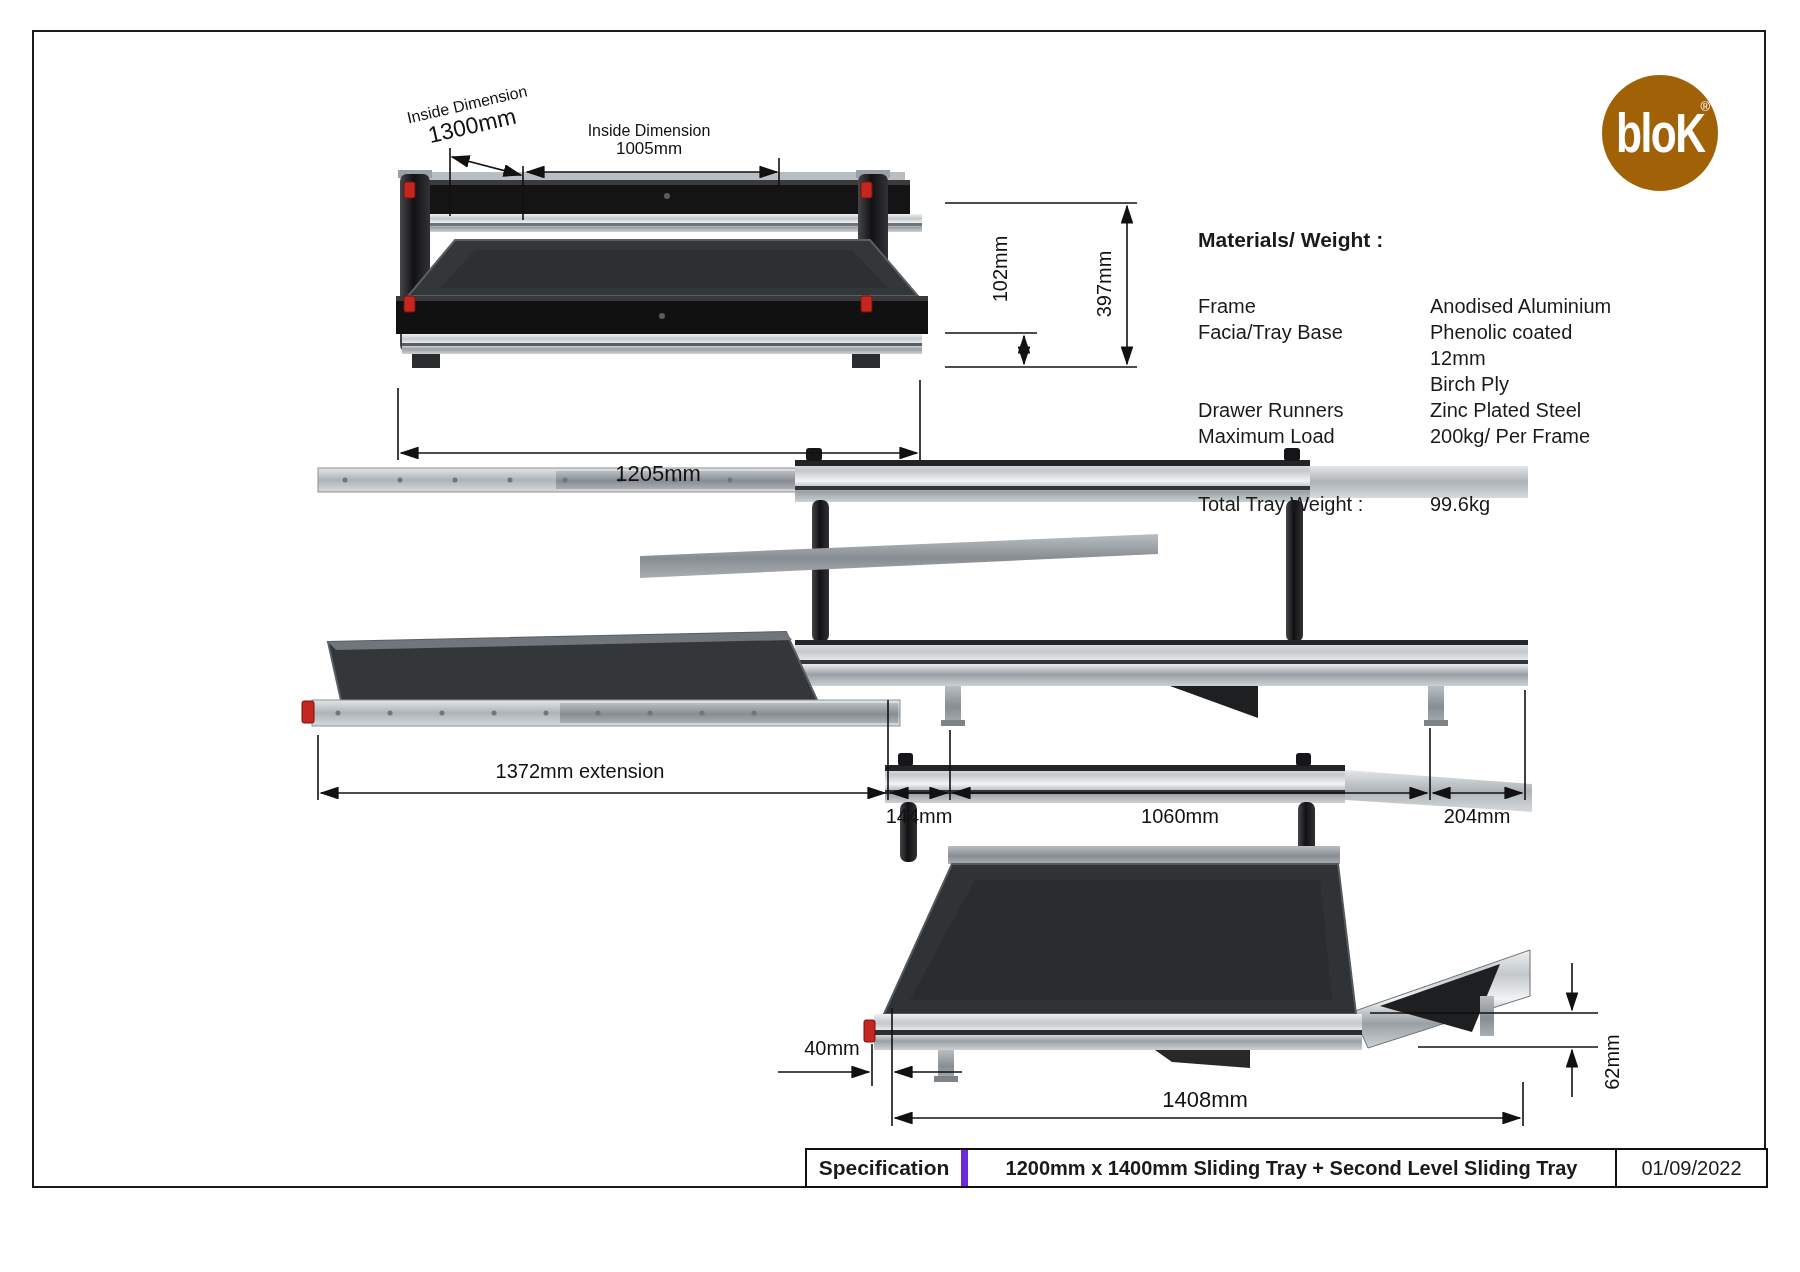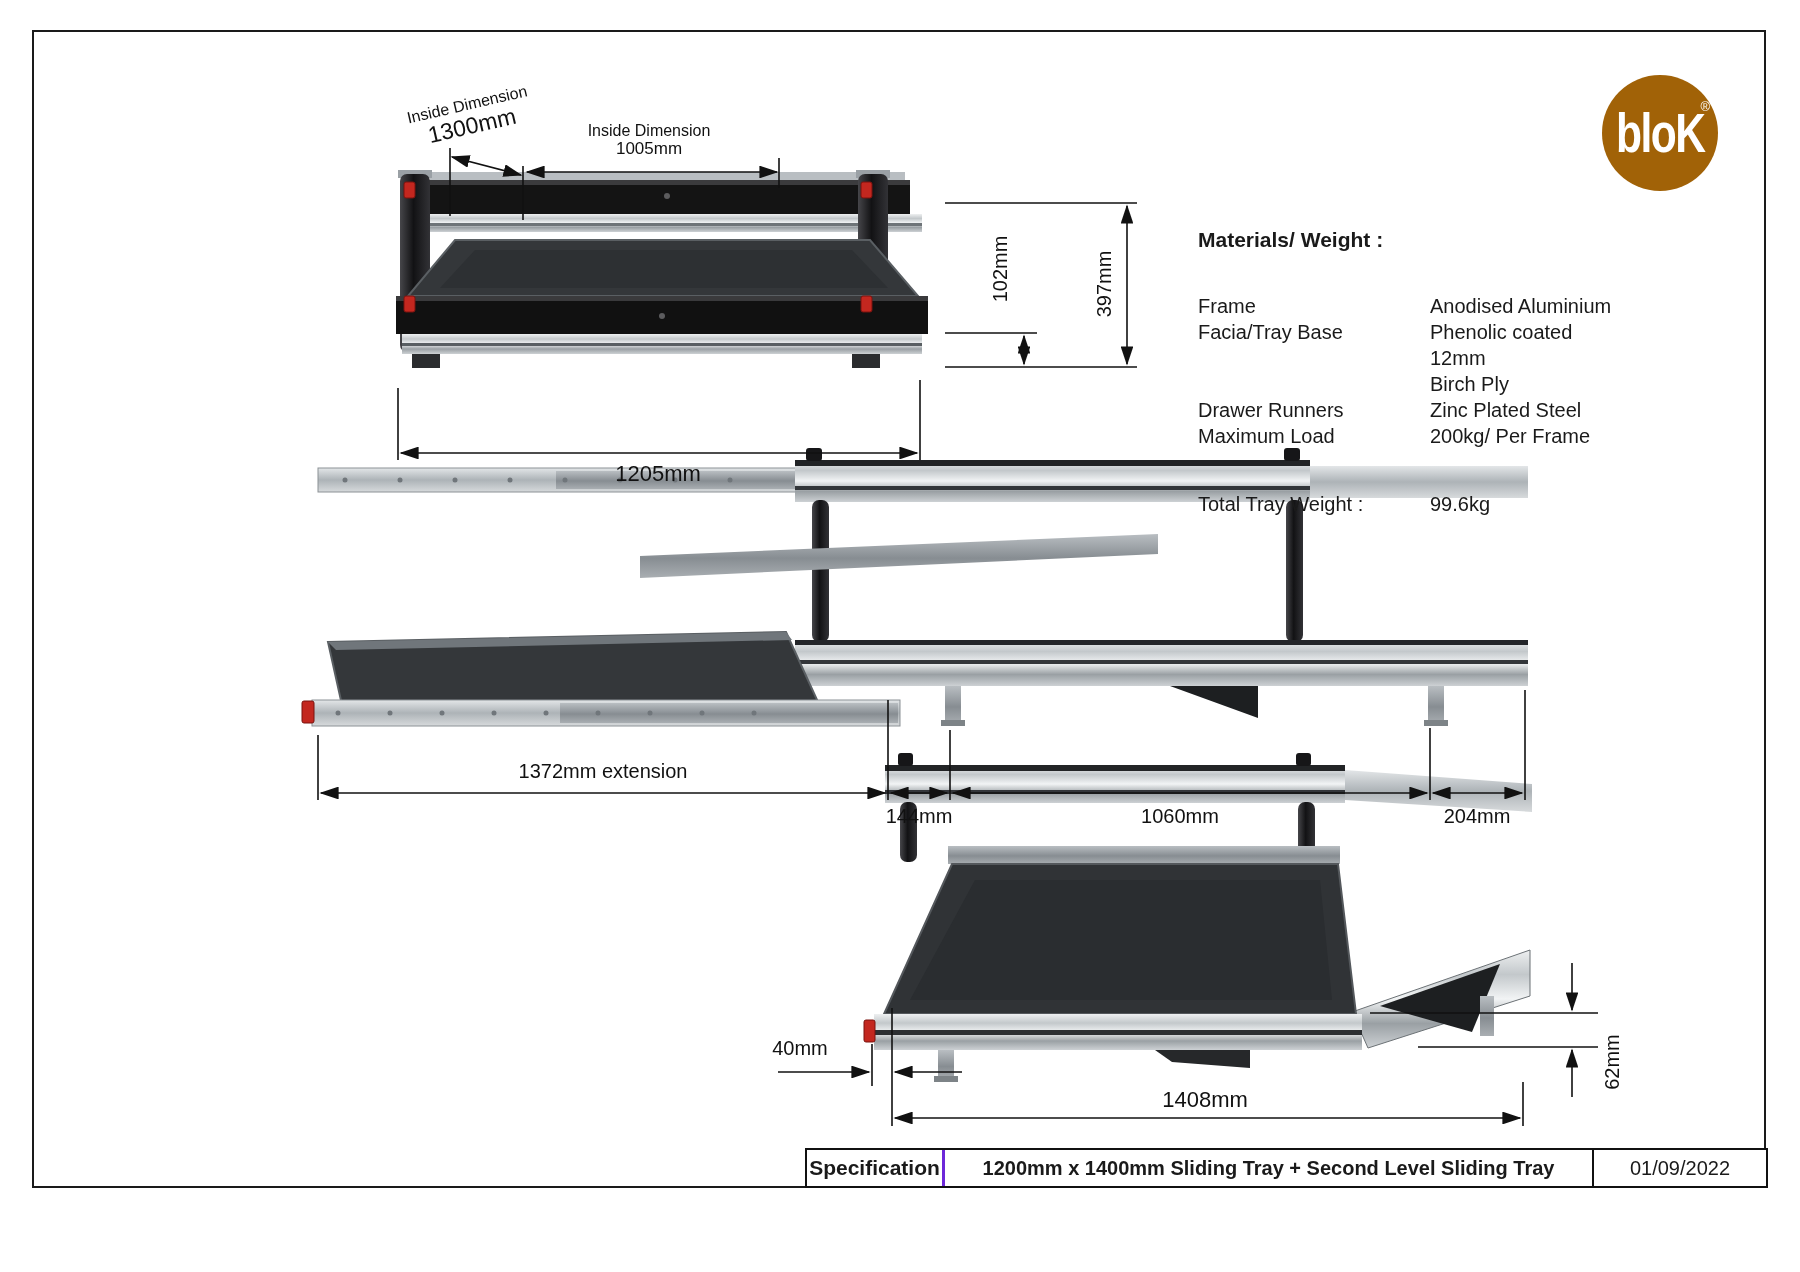--- a/index.html
+++ b/index.html
@@ -20,21 +20,21 @@
   .mat-label{width:232px;flex:none}
   .mat-value{flex:1}
   .mat-total{margin-top:42px}
   
   .logo{position:absolute;left:1602px;top:75px;width:116px;height:116px;background:#a16207;border-radius:50%;display:flex;align-items:center;justify-content:center}
   .logo .logo-text{color:#fff;font-weight:bold;font-size:56px;letter-spacing:-2px;transform:scaleX(.76);line-height:1}
   .logo .logo-reg{position:absolute;top:24px;right:8px;color:#fff;font-size:13px}
   
   .titleblock{position:absolute;left:805px;top:1148px;width:963px;height:40px;border:2px solid #111;display:flex;background:#fff}
   .tb-cell{display:flex;align-items:center;justify-content:center;font-size:20px;height:100%}
-  .tb-label{width:138px;font-weight:bold;font-size:21px;border-right:3px solid #6d28d9}
+  .tb-label{width:161px;font-weight:bold;font-size:21px;border-right:7px solid #6d28d9}
   .tb-title{width:649px;font-weight:bold;border-right:2px solid #111}
   .tb-date{flex:1}
 </style>
 </head>
 <body>
 
 <div class="page-frame"></div>
 
 <svg class="art" width="1800" height="1272" viewBox="0 0 1800 1272">
   <defs>
@@ -208,26 +208,26 @@
   <span class="big-line">1300mm</span>
 </div>
 <div class="dimlabel" style="left:649px;top:140px">
   <span class="small-line">Inside Dimension</span>
   <span class="big-line" style="font-size:17px">1005mm</span>
 </div>
 <div class="dimlabel rot270" style="left:1000px;top:269px">102mm</div>
 <div class="dimlabel rot270" style="left:1104px;top:284px">397mm</div>
 <div class="dimlabel big" style="left:658px;top:474px">1205mm</div>
 
-<div class="dimlabel" style="left:603px;top:771px">1372mm extension</div>
+<div class="dimlabel" style="left:580px;top:771px">1372mm extension</div>
 <div class="dimlabel" style="left:919px;top:816px">144mm</div>
 <div class="dimlabel" style="left:1180px;top:816px">1060mm</div>
 <div class="dimlabel" style="left:1477px;top:816px">204mm</div>
 
-<div class="dimlabel" style="left:800px;top:1048px">40mm</div>
+<div class="dimlabel" style="left:832px;top:1048px">40mm</div>
 <div class="dimlabel big" style="left:1205px;top:1100px">1408mm</div>
 <div class="dimlabel rot270" style="left:1612px;top:1062px">62mm</div>
 
 <div class="materials">
   <div class="mat-heading">Materials/ Weight :</div>
   <div class="mat-row">
     <div class="mat-label">Frame</div>
     <div class="mat-value">Anodised Aluminium</div>
   </div>
   <div class="mat-row">

